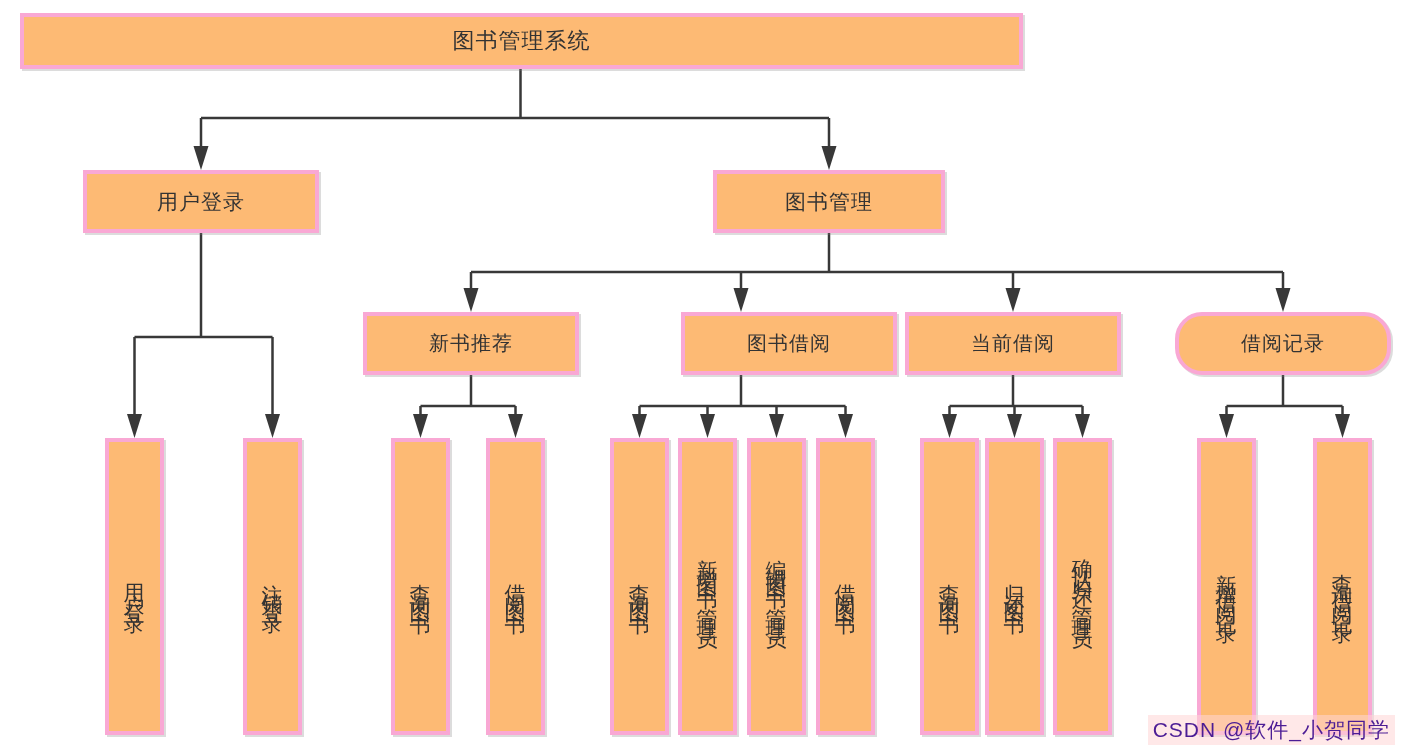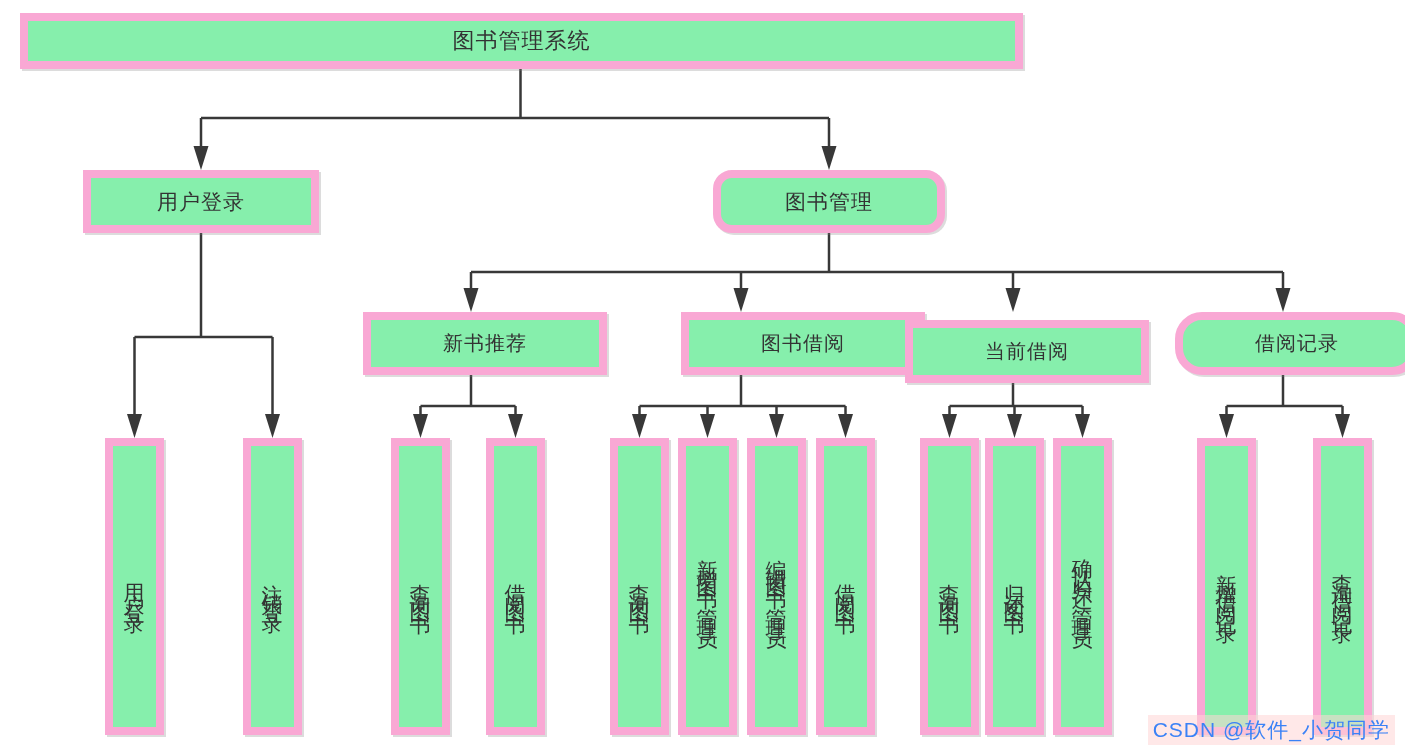--- a/index.html
+++ b/index.html
@@ -4,45 +4,45 @@
 <style>
   html,body{margin:0;padding:0;background:#ffffff;}
   .canvas{
     position:relative;width:1405px;height:747px;background:#ffffff;overflow:hidden;
     font-family:"Liberation Sans","DejaVu Sans",sans-serif;color:#333333;
   }
   .wires{position:absolute;left:0;top:0;width:1405px;height:747px;}
   .wires path{stroke:#383838;stroke-width:2.5;fill:none;}
   .wires polygon{fill:#383838;stroke:none;}
   .node{
-    position:absolute;box-sizing:border-box;border:8px solid #f9a8d4;background:#86efac;
+    position:absolute;box-sizing:border-box;border:4px solid #f9a8d4;background:#fdba74;
     display:flex;align-items:center;justify-content:center;text-align:left;
     box-shadow:2px 2px 0 rgba(130,130,130,0.28);letter-spacing:1px;
   }
   .root{left:20px;top:13px;width:1003px;height:56px;font-size:22px;}
   .l2{top:170px;height:63px;font-size:21px;}
   .n-user{left:83px;width:236px;}
-  .n-mgmt{left:713px;width:232px;border-radius:19px;}
-  .l3{top:312px;height:63px;width:244px;font-size:20px;}
+  .n-mgmt{left:713px;width:232px;}
+  .l3{top:312px;height:63px;width:216px;font-size:20px;}
   .n-newbook{left:363px;}
   .n-borrow{left:633px;margin-left:48px;}
-  .n-current{left:905px;margin-top:8px;}
+  .n-current{left:905px;}
   .n-records{left:1175px;border-radius:27px;}
   .leaf{
     top:438px;height:297px;width:59px;font-size:21px;
     writing-mode:vertical-rl;text-orientation:mixed;letter-spacing:10px;line-height:1;
   }
   .lf1{left:105px;}  .lf2{left:243px;}
   .lf3{left:391px;}  .lf4{left:486px;}
   .lf5{left:610px;}  .lf6{left:678px;}  .lf7{left:747px;}  .lf8{left:816px;}
   .lf9{left:920px;}  .lf10{left:985px;} .lf11{left:1053px;}
   .lf12{left:1197px;}.lf13{left:1313px;}
   .watermark{
     position:absolute;right:10px;bottom:2px;z-index:5;
-    font-size:21px;color:#3b82f6;letter-spacing:1px;
+    font-size:21px;color:#4c1d95;letter-spacing:1px;
     background:rgba(255,214,214,0.55);padding:1px 5px;
   }
 </style>
 </head>
 <body>
 
 <div class="canvas">
 
   <svg class="wires" viewBox="0 0 1405 747" xmlns="http://www.w3.org/2000/svg">
     <g>

